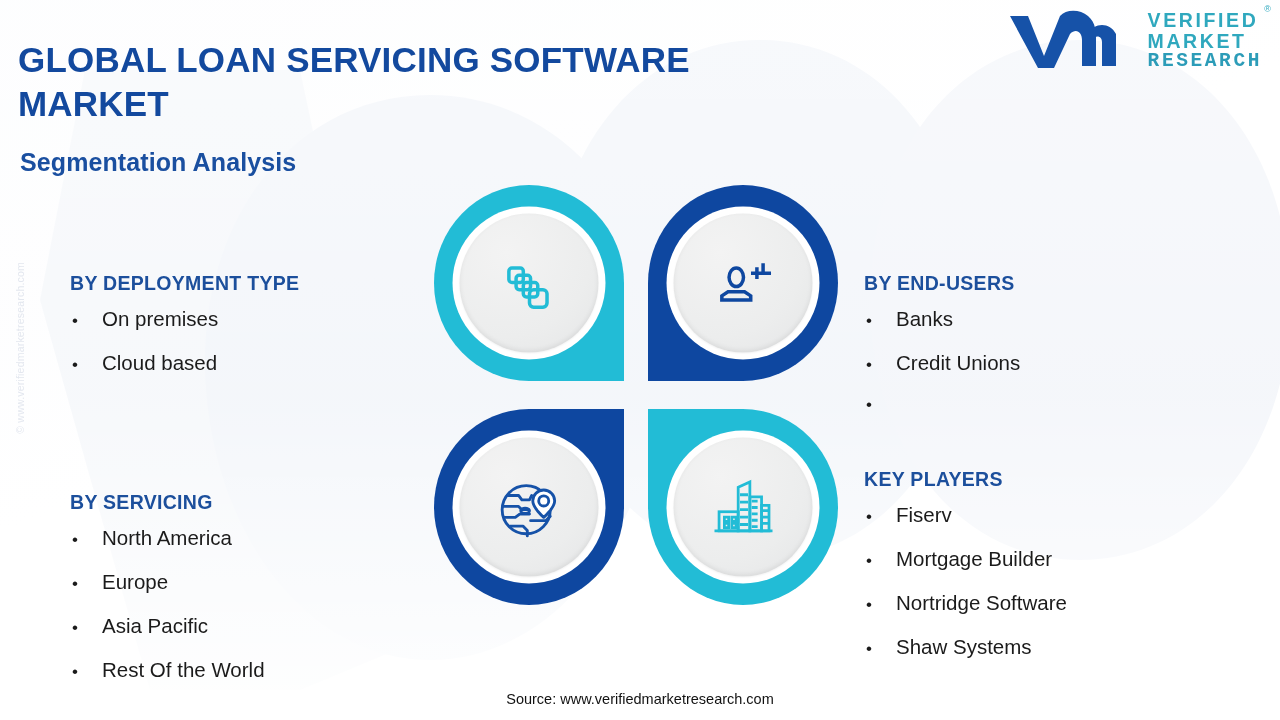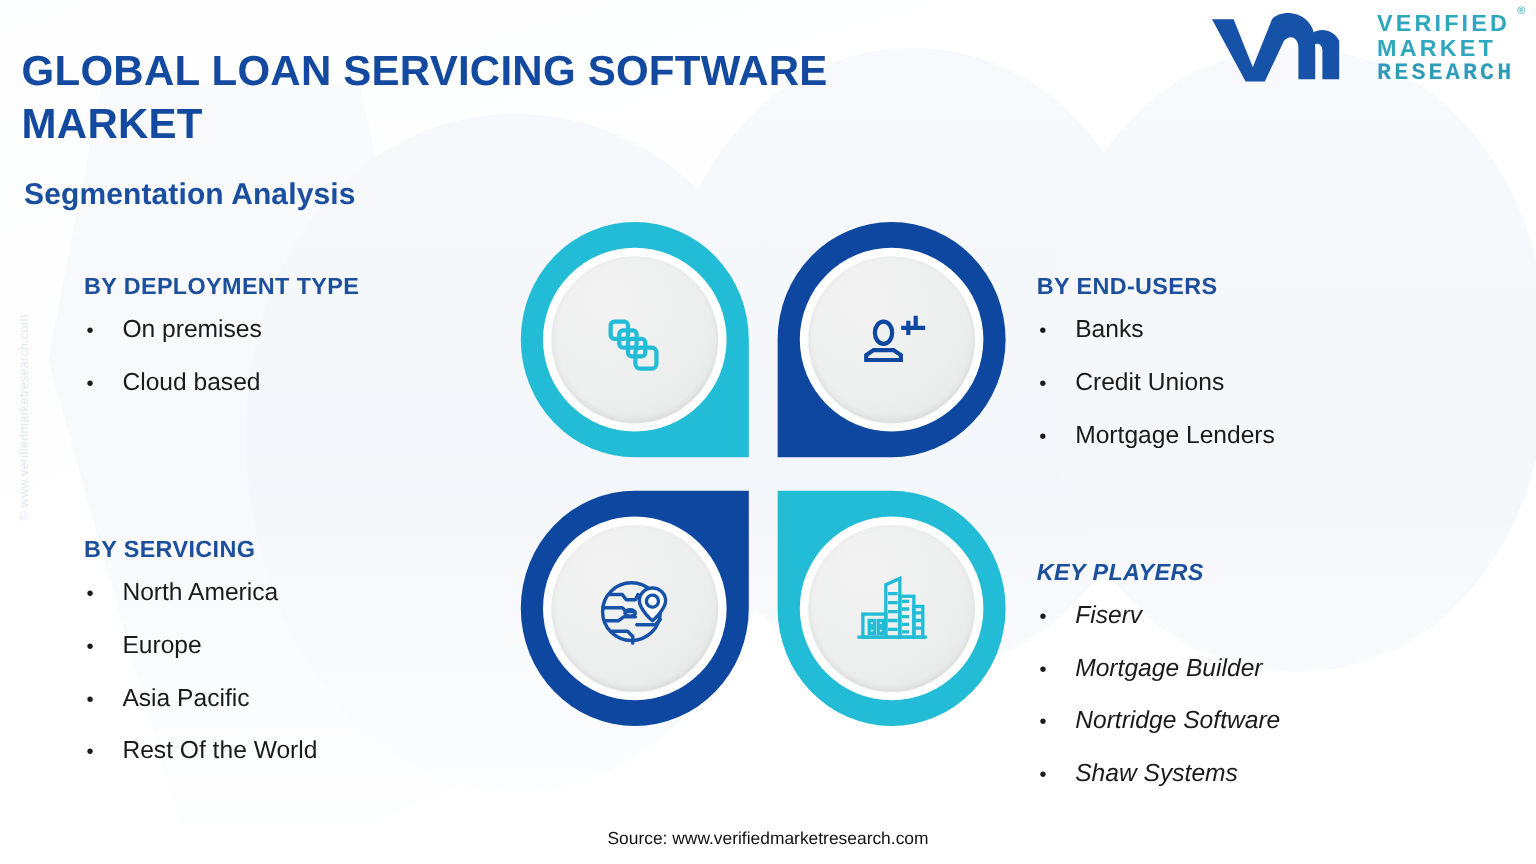--- a/index.html
+++ b/index.html
@@ -100,20 +100,21 @@
     right: -9px;
     font-size: 9px;
     letter-spacing: 0;
     font-weight: normal;
   }
 
   
   .seg {
     position: absolute;
     z-index: 5;
+    margin-top: 44px;
   }
   .seg-heading {
     font-size: 19.5px;
     font-weight: bold;
     letter-spacing: 0.3px;
     color: #1C4F9C;
     margin: 0 0 12px 0;
     white-space: nowrap;
   }
   .seg-list {
@@ -135,21 +136,21 @@
     width: 30px;
     flex: 0 0 30px;
     font-size: 17px;
     color: #1b1b1b;
     padding-left: 2px;
   }
 
   .seg-deployment { left: 70px; top: 228px; }
   .seg-geography  { left: 70px; top: 447px; }
   .seg-endusers   { left: 864px; top: 228px; }
-  .seg-keyplayers { left: 864px; top: 466px; font-style: italic; }
+  .seg-keyplayers { left: 864px; top: 424px; }
 
   
   .cluster {
     position: absolute;
     left: 434px;
     top: 185px;
     width: 404px;
     height: 420px;
     z-index: 4;
   }
@@ -362,21 +363,20 @@
       <li>
           <span class="bullet-dot">•</span>
           <span>Banks</span>
         </li>
       <li>
           <span class="bullet-dot">•</span>
           <span>Credit Unions</span>
         </li>
       <li>
           <span class="bullet-dot">•</span>
-          <span>Mortgage Lenders</span>
         </li>
     </ul>
   </div>
 
   <div class="seg seg-keyplayers">
     <div class="seg-heading">KEY PLAYERS</div>
     <ul class="seg-list">
       <li>
           <span class="bullet-dot">•</span>
           <span>Fiserv</span>

